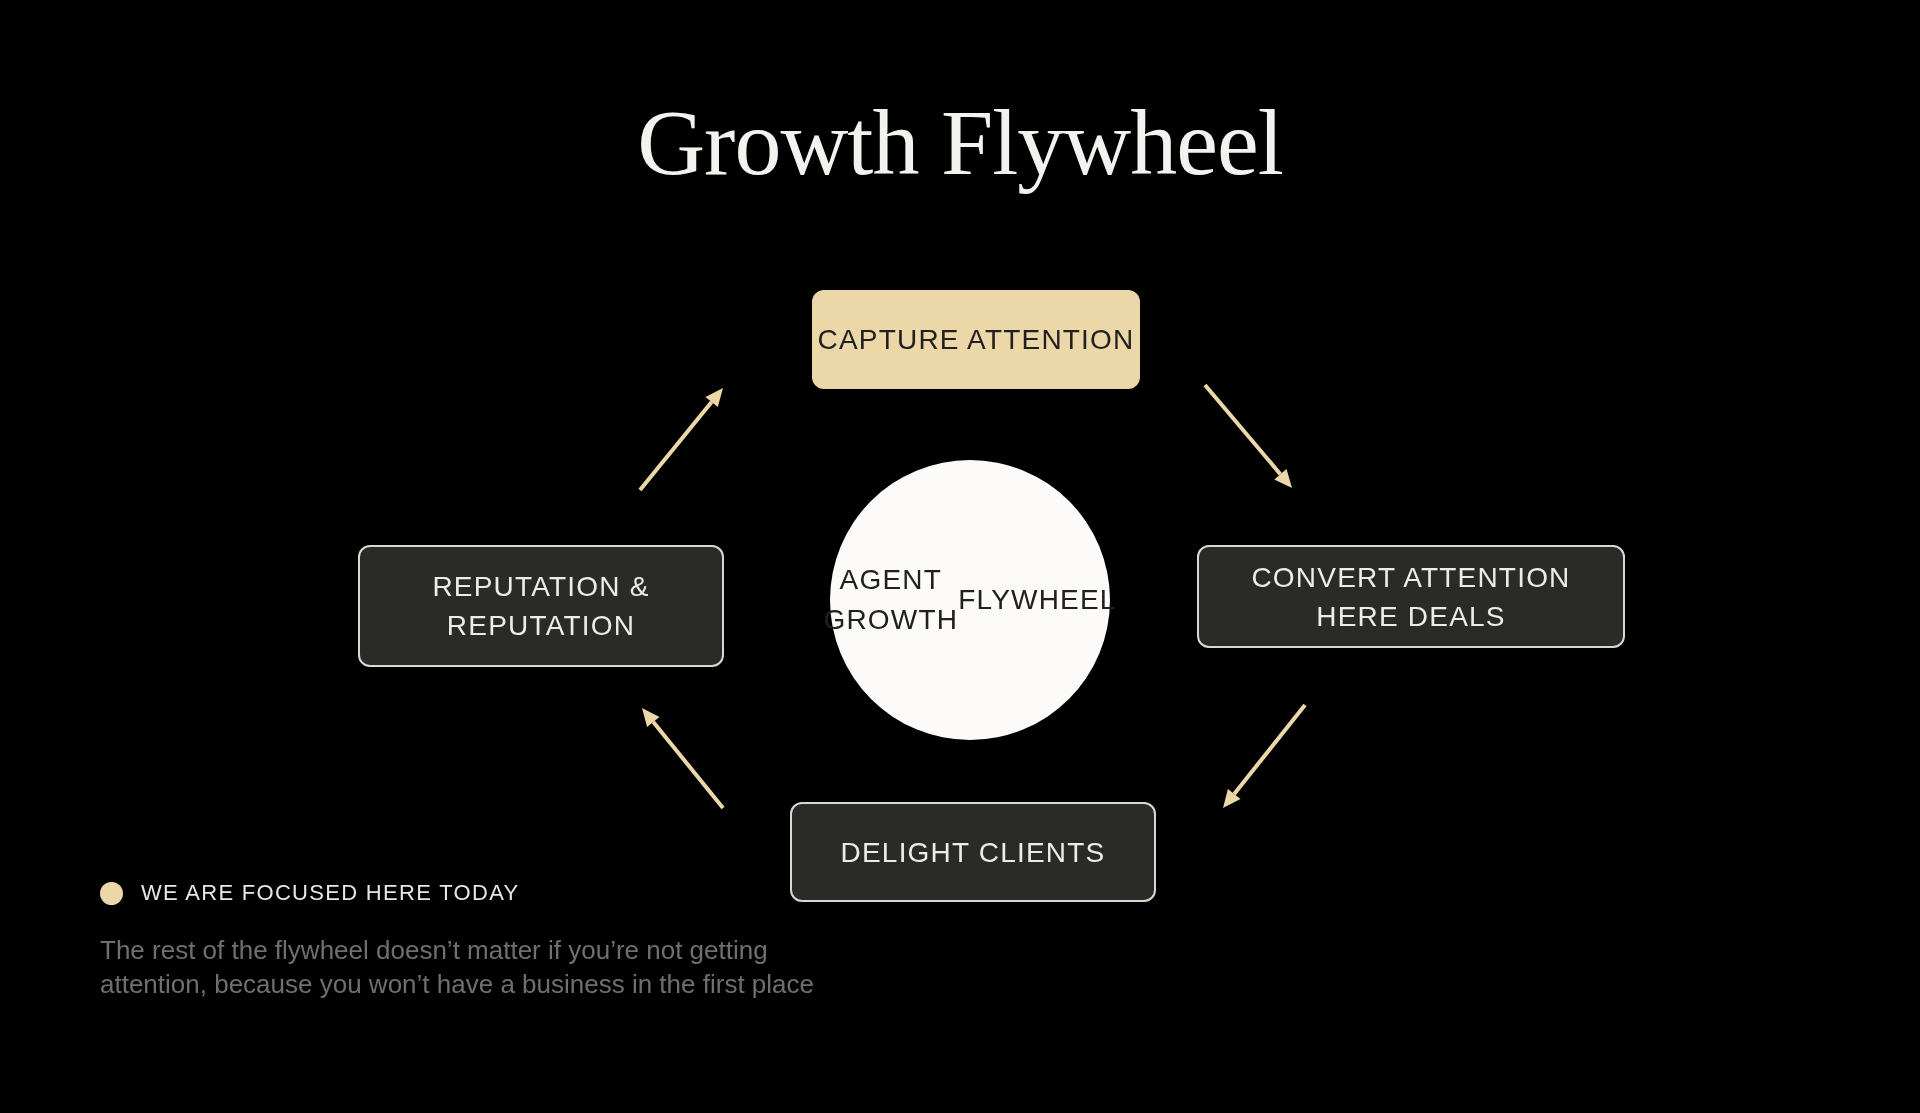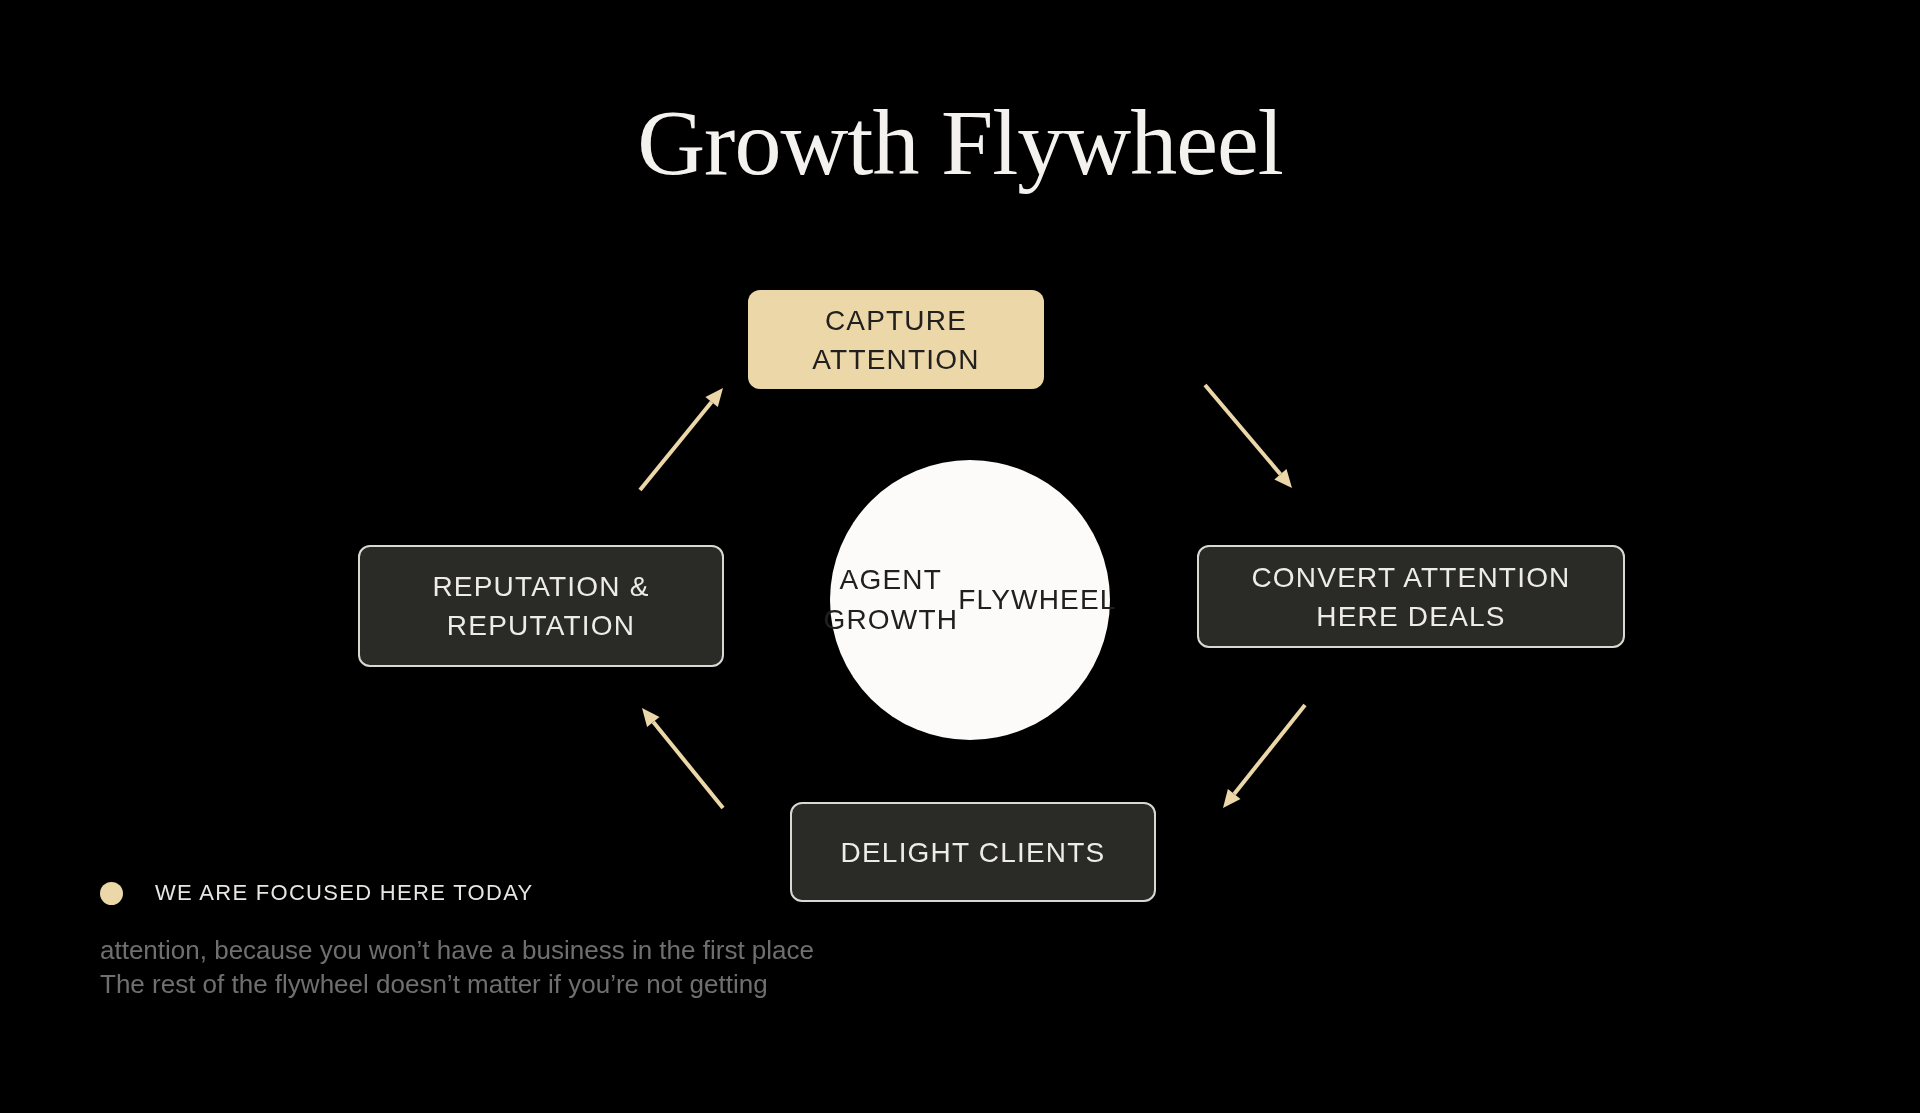--- a/index.html
+++ b/index.html
@@ -44,21 +44,21 @@
   }
   .node--accent {
     background: var(--accent, #ecd7a9);
     color: var(--node_text_dark, #21201e);
   }
   .node--dark {
     background: var(--node_dark_bg, #2a2a27);
     border: 2px solid var(--node_border, #dad8d3);
     color: var(--node_text_light, #edece8);
   }
-  .node-top    { left: 748px;  top: 290px; width: 296px; height: 99px; }
+  .node-top    { left: 812px;  top: 290px; width: 328px; height: 99px; }
   .node-right  { left: 1197px; top: 545px; width: 428px; height: 103px; }
   .node-bottom { left: 778px;  top: 802px; width: 366px; height: 100px; margin-left: 12px; }
   .node-left   { left: 358px;  top: 545px; width: 366px; height: 122px; }
 
   .hub {
     position: absolute;
     left: 830px;
     top: 460px;
     width: 280px;
     height: 280px;
@@ -84,21 +84,21 @@
   .arrow-upper-right { left: 1195px; top: 375px; }
   .arrow-lower-right { left: 1213px; top: 695px; }
   .arrow-lower-left  { left: 632px;  top: 698px; }
 
   .legend {
     position: absolute;
     left: 100px;
     top: 880px;
     display: flex;
     align-items: center;
-    gap: 32px;
+    gap: 18px;
   }
   .legend-dot {
     width: 23px;
     height: 23px;
     border-radius: 50%;
     background: var(--accent, #ecd7a9);
     flex: 0 0 auto;
   }
   .legend-label {
     font-size: 22px;
@@ -175,17 +175,17 @@
       <polygon points="10,10 27.5,19 15.1,29" fill="currentColor"></polygon>
     </svg>
   </div>
 
   <div class="legend">
     <span class="legend-dot"></span>
     <span class="legend-label">WE ARE FOCUSED HERE TODAY</span>
   </div>
 
   <div class="note">
+    <span>The rest of the flywheel doesn’t matter if you’re not getting</span>
     <span>attention, because you won’t have a business in the first place</span>
-    <span>The rest of the flywheel doesn’t matter if you’re not getting</span>
   </div>
 
 </div>
 
 </body></html>

